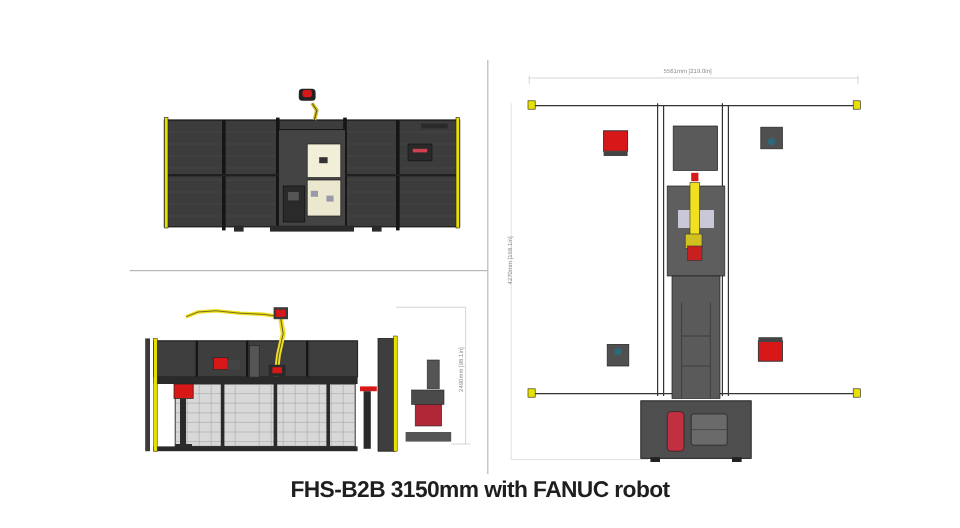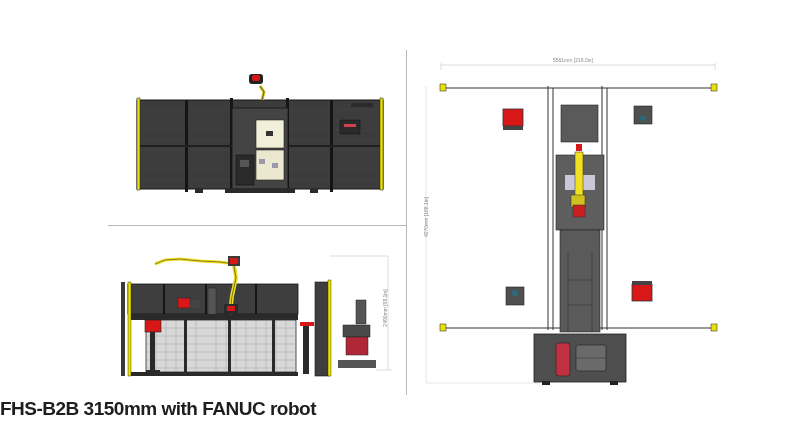--- a/index.html
+++ b/index.html
@@ -1,19 +1,19 @@
 <!DOCTYPE html>
 <html><head>
 <meta charset="utf-8">
 <style>
   html, body { margin:0; padding:0; background:#ffffff; }
   body { width:800px; height:440px; position:relative; overflow:hidden; font-family:"Liberation Sans", sans-serif; }
   .divider-v { position:absolute; left:406px; top:50px; width:1px; height:345px; background:#b8b8b8; }
   .divider-h { position:absolute; left:108px; top:225px; width:298px; height:1px; background:#b8b8b8; }
-  .caption { position:absolute; left:0; width:800px; top:398px; text-align:left; font-size:19px; font-weight:bold; color:#1e1e1e; letter-spacing:-0.5px; font-family:"Liberation Sans", sans-serif; }
+  .caption { position:absolute; left:0; width:800px; top:398px; text-align:center; font-size:19px; font-weight:bold; color:#1e1e1e; letter-spacing:-0.5px; font-family:"Liberation Sans", sans-serif; }
   .dimtext { position:absolute; font-size:5px; color:#8a8a8a; white-space:nowrap; font-family:"Liberation Sans", sans-serif; }
   .dimtext.vert { transform:rotate(-90deg); transform-origin:center; }
   svg { position:absolute; overflow:visible; }
 </style>
 </head>
 <body>
 
 <div class="divider-v"></div>
 <div class="divider-h"></div>
 

